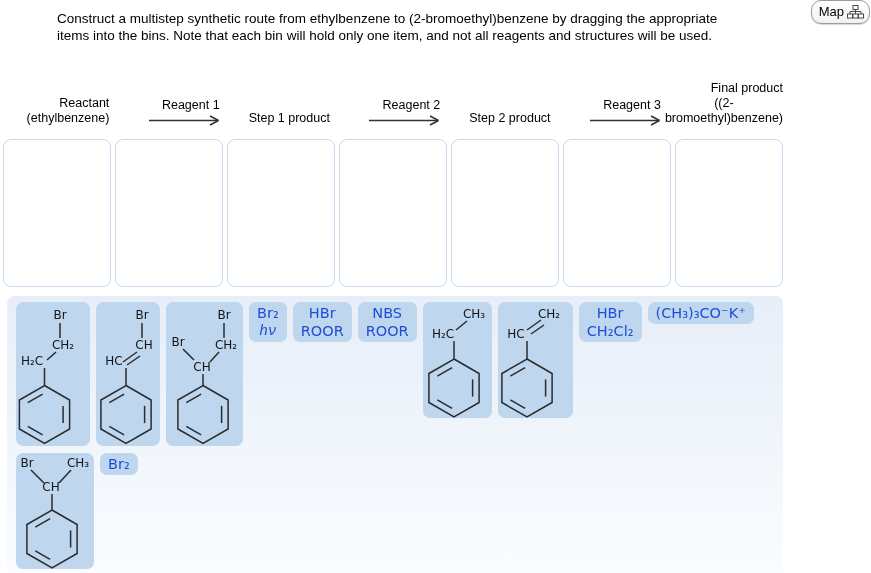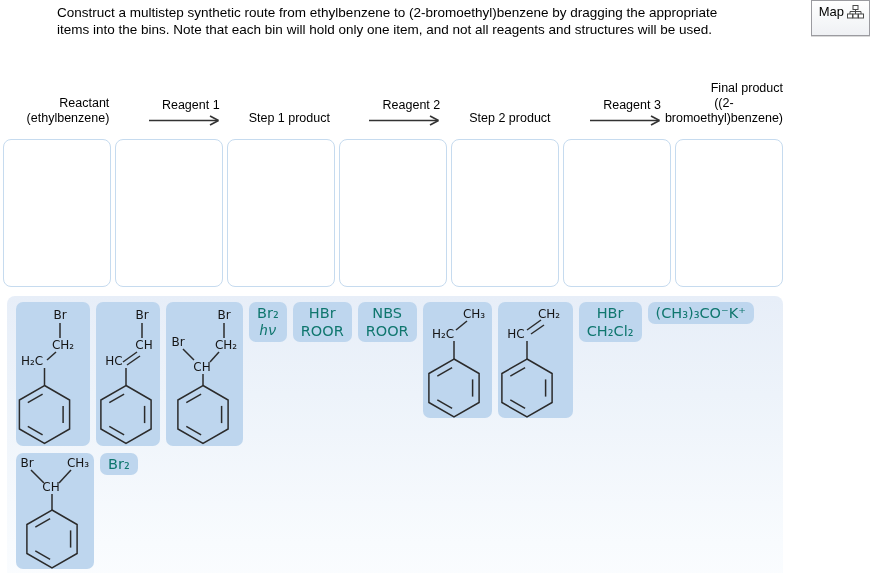--- a/index.html
+++ b/index.html
@@ -4,31 +4,31 @@
 <style>
   * { box-sizing: border-box; }
   html, body { margin: 0; padding: 0; }
   body {
     width: 871px; height: 573px; position: relative;
     background: #fff; overflow: hidden;
     font-family: "Liberation Sans", sans-serif;
     color: #000;
   }
   .instructions {
-    position: absolute; left: 57px; top: 4px;
+    position: absolute; left: 57px; top: 10px;
     font-size: 13.5px; line-height: 17px;
   }
   .instructions div { white-space: nowrap; }
   .map-btn {
     position: absolute; top: 0px; right: 1px; z-index: 5;
     display: flex; align-items: center; gap: 3px;
-    padding: 3px 5px 16px 7px;
+    padding: 3px 5px 4px 7px;
     font-family: "Liberation Sans", sans-serif; font-size: 13px; color: #000;
     background: linear-gradient(#ffffff, #eff1f4);
-    border: 1px solid #9b9ba0; border-radius: 0;
+    border: 1px solid #9b9ba0; border-radius: 10px;
     box-shadow: 0 1px 0 rgba(0,0,0,0.15);
     cursor: pointer;
   }
   .flow-row {
     position: absolute; left: 3px; top: 86px; width: 780px;
     display: flex; gap: 4px;
   }
   .flow-cell {
     flex: 1; height: 40px;
     display: flex; flex-direction: column; justify-content: flex-end; align-items: flex-end;
@@ -49,21 +49,21 @@
     border-radius: 8px;
     background: linear-gradient(180deg, #e7eef8 0%, #edf3fa 30%, #f8fbfe 75%, #fdfeff 100%);
     padding: 6px 9px;
   }
   .tray-row { display: flex; align-items: flex-start; gap: 6px; }
   .tray-row + .tray-row { margin-top: 7px; }
   .chip { background: #bed6ee; border-radius: 7px; cursor: grab; }
   .chip.reagent {
     padding: 2px 8px;
     font-family: "DejaVu Sans", "Liberation Sans", sans-serif;
-    font-size: 14.5px; line-height: 18px; text-align: center; color: #0f766e;
+    font-size: 14.5px; line-height: 18px; text-align: center; color: #1d4ed8;
     white-space: nowrap;
   }
   .chip.reagent .italic { font-style: italic; font-family: Liberation Mono, monospace; }
   .chip.structure svg { display: block; }
   svg text {
     font-family: "DejaVu Sans", "Liberation Sans", sans-serif;
     font-size: 12px; fill: #161616;
   }
   .bond { stroke: #2b2b2b; stroke-width: 1.5; fill: none; }
 </style>

